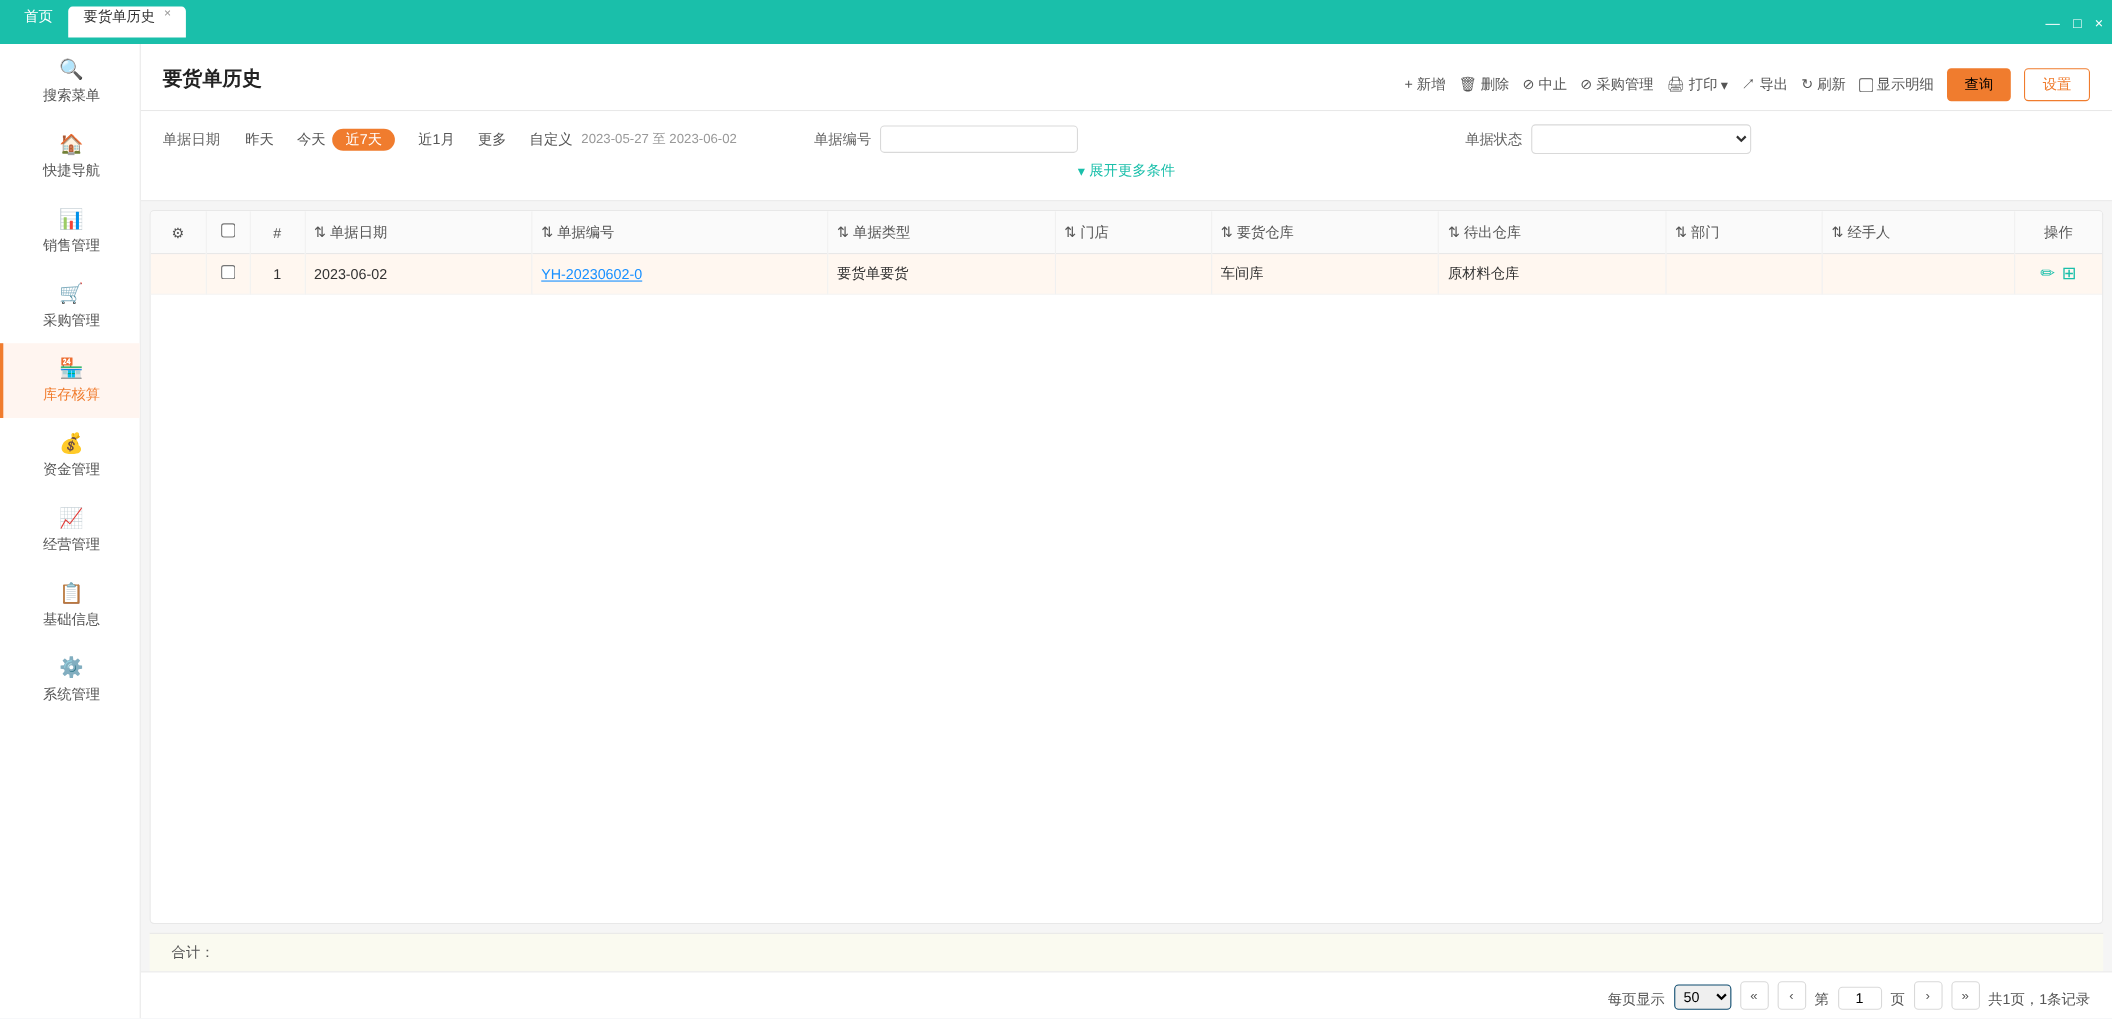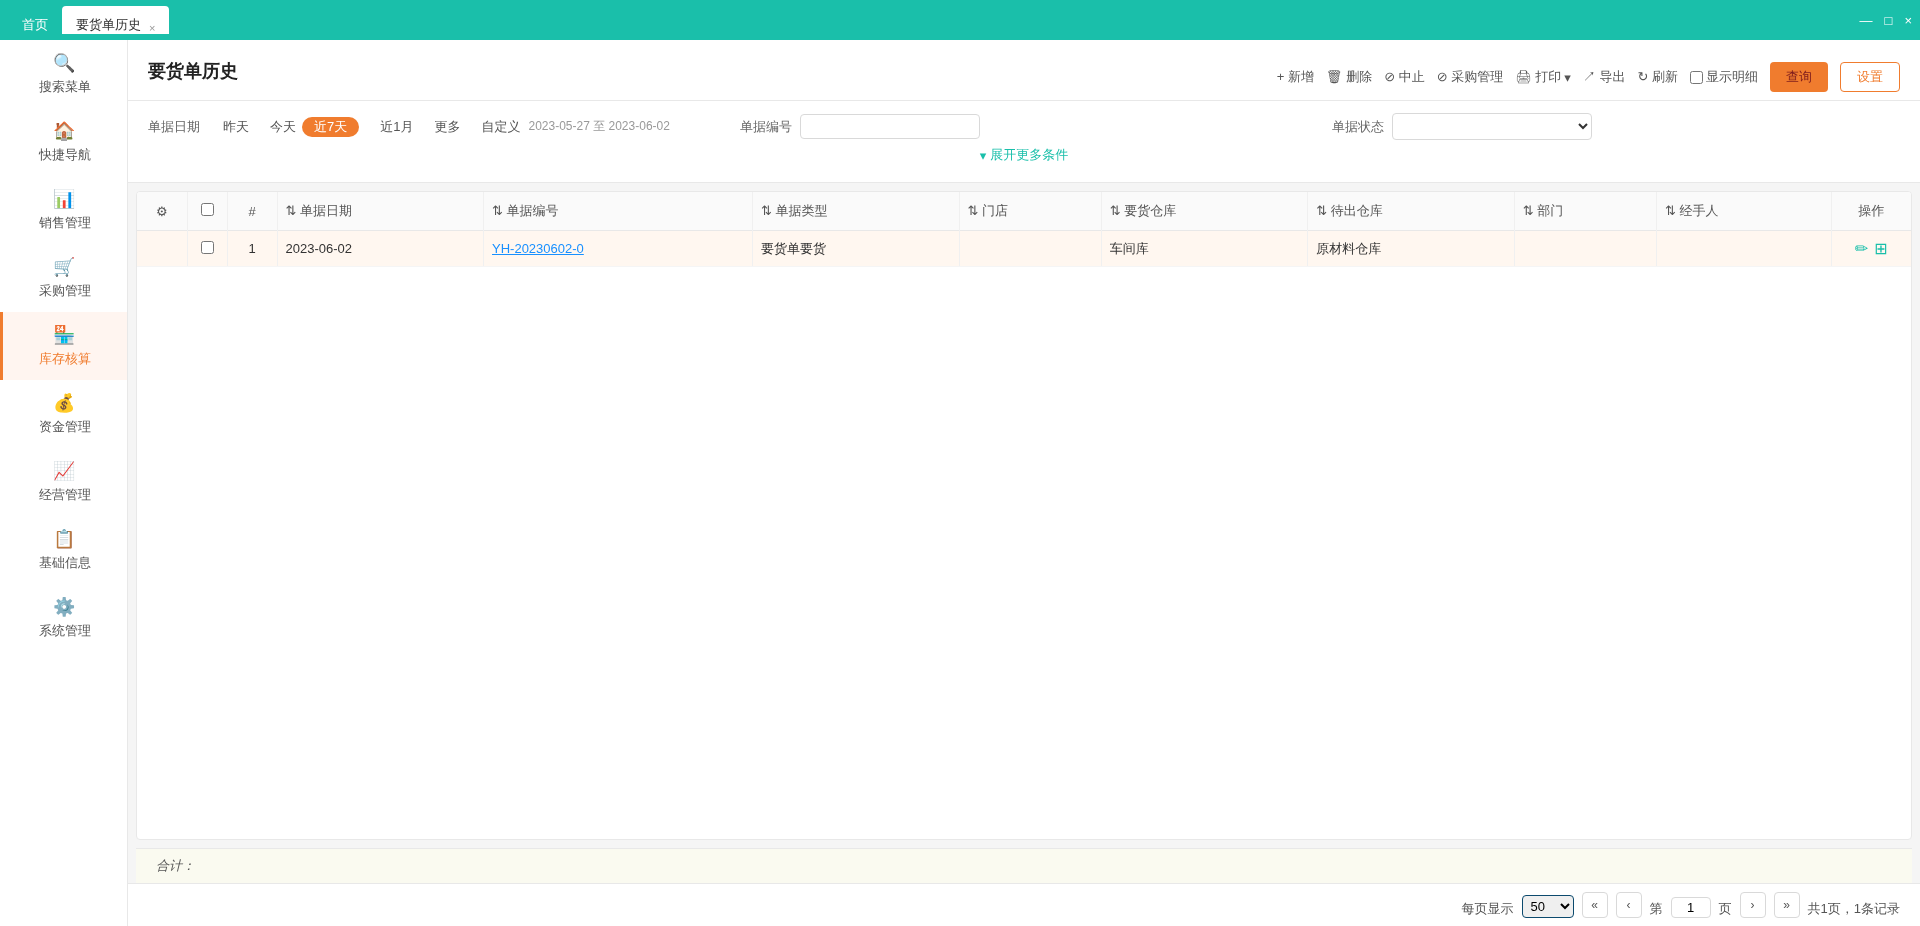--- a/index.html
+++ b/index.html
@@ -11,21 +11,21 @@
       background: #1abfaa;
       display: flex;
       align-items: center;
       padding: 0 8px;
       gap: 0;
       flex-shrink: 0;
     }
     .top-bar-tab {
       height: 28px;
       display: flex;
-      align-items: flex-end;
+      align-items: flex-start;
       padding: 0 14px;
       cursor: pointer;
       color: #fff;
       font-size: 13px;
       gap: 4px;
       white-space: nowrap;
     }
     .top-bar-tab.active {
       background: #fff;
       color: #333;
@@ -115,21 +115,21 @@
       display: flex;
       align-items: center;
       gap: 3px;
       cursor: pointer;
       color: #555;
       font-size: 13px;
       white-space: nowrap;
     }
     .btn-primary {
       background: #f07c2e;
-      color: #7f1d1d;
+      color: #000000;
       border: none;
       border-radius: 4px;
       padding: 6px 16px;
       cursor: pointer;
       font-size: 13px;
     }
     .btn-secondary {
       background: #fff;
       color: #f07c2e;
       border: 1px solid #f07c2e;
@@ -259,21 +259,20 @@
 
     
     .table-footer {
       background: #fafaf0;
       border-top: 1px solid #e8e8e8;
       padding: 8px 20px;
       color: #555;
       font-size: 13px;
       flex-shrink: 0;
       margin: 0 8px;
-      font-style: italic;
     }
 
     
     .pagination-bar {
       background: #fff;
       border-top: 1px solid #e8e8e8;
       padding: 8px 20px;
       display: flex;
       align-items: flex-end;
       justify-content: flex-end;

